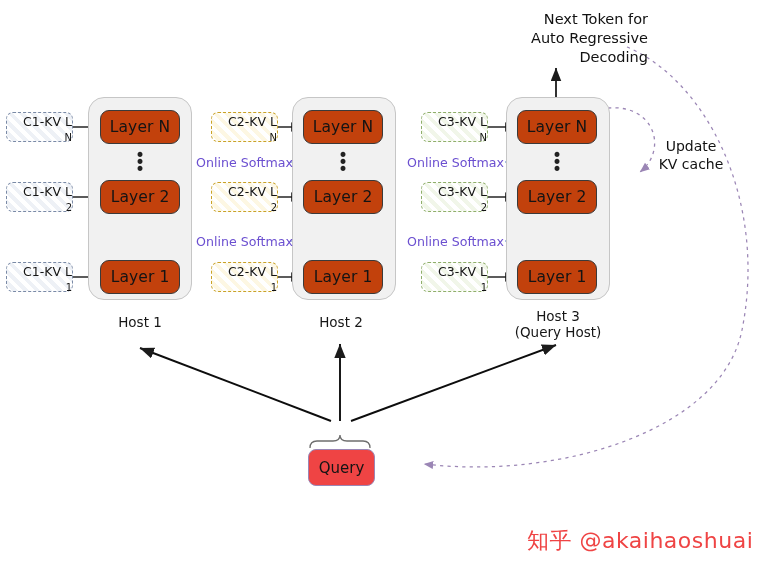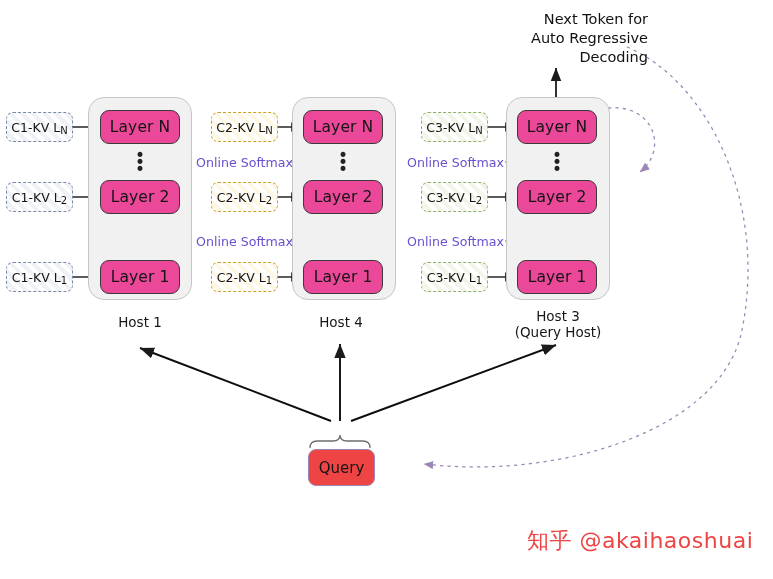--- a/index.html
+++ b/index.html
@@ -25,39 +25,40 @@
     text-align:center;
     font-size:13.5px;
     line-height:16px;
     color:#161616;
     white-space:pre-line;
   }
 
   
   .layer-box{
     position:absolute;
-    background:#ec4899;
+    background:#c2410c;
     border:1.9px solid #3a3a3a;
     border-radius:9px;
     box-sizing:border-box;
     display:flex;align-items:center;justify-content:center;
     font-size:15.5px;
     color:#141414;
     letter-spacing:.1px;
   }
 
   
   .kv-chip{
     position:absolute;
     box-sizing:border-box;
     border-radius:7px;
-    display:flex;align-items:center;justify-content:center;
+    display:flex;align-items:flex-end;justify-content:center;
     font-size:12.5px;
     color:#141414;
     white-space:nowrap;
+    flex-direction:column;
   }
   .kv-c1{
     border:1.5px dashed #7a8aa6;
     background:
       repeating-linear-gradient(45deg,#ffffff 0 4px,#eef1f6 4px 8px);
   }
   .kv-c2{
     border:1.5px dashed #c9a227;
     background:
       repeating-linear-gradient(45deg,#ffffff 0 4px,#fdf7e3 4px 8px);
@@ -272,21 +273,21 @@
   </div>
   <div class="kv-chip kv-c2" style="left:211px;top:182px;width:67px;height:30px;">
     <span>C2-KV L</span>
       <sub>2</sub>
   </div>
   <div class="kv-chip kv-c2" style="left:211px;top:262px;width:67px;height:30px;">
     <span>C2-KV L</span>
       <sub>1</sub>
   </div>
 
-  <div class="host-label" style="left:281px;top:314px;width:120px;">Host 4</div>
+  <div class="host-label" style="left:281px;top:314px;width:120px;">Host 2</div>
 
   <div class="host-box" style="left:506px;top:97px;width:104px;height:203px;"></div>
 
   <div class="layer-box" style="left:517px;top:110px;width:80px;height:34px;">Layer N</div>
   <div class="layer-box" style="left:517px;top:180px;width:80px;height:34px;">Layer 2</div>
   <div class="layer-box" style="left:517px;top:260px;width:80px;height:34px;">Layer 1</div>
 
   <div class="vdots" style="left:543px;top:152px;width:28px;height:24px;">
     <span>•</span>
       <span>•</span>
@@ -311,20 +312,22 @@
 
   <div class="softmax-label" style="left:183px;top:155px;width:110px;">Online Softmax</div>
   <div class="softmax-label" style="left:392px;top:155px;width:112px;">Online Softmax</div>
   <div class="softmax-label" style="left:183px;top:234px;width:110px;">Online Softmax</div>
   <div class="softmax-label" style="left:392px;top:234px;width:112px;">Online Softmax</div>
 
   <div class="top-text" style="left:466px;top:10px;width:182px;">Next Token for
 Auto Regressive
 Decoding</div>
 
+  <div class="update-text" style="left:632px;top:137px;width:118px;">Update
+KV cache</div>
 
   <div class="query-box" style="left:308px;top:449px;width:65px;height:35px;">Query</div>
 
   <div class="caption" style="top:538px;margin-top:48px;">
     <b>Phase 2:</b><span> Query Encoding and Output Generation with Global Attention</span>
   </div>
 
   <div class="watermark" style="left:527px;top:526px;">知乎 @akaihaoshuai</div>
 
 </div>

